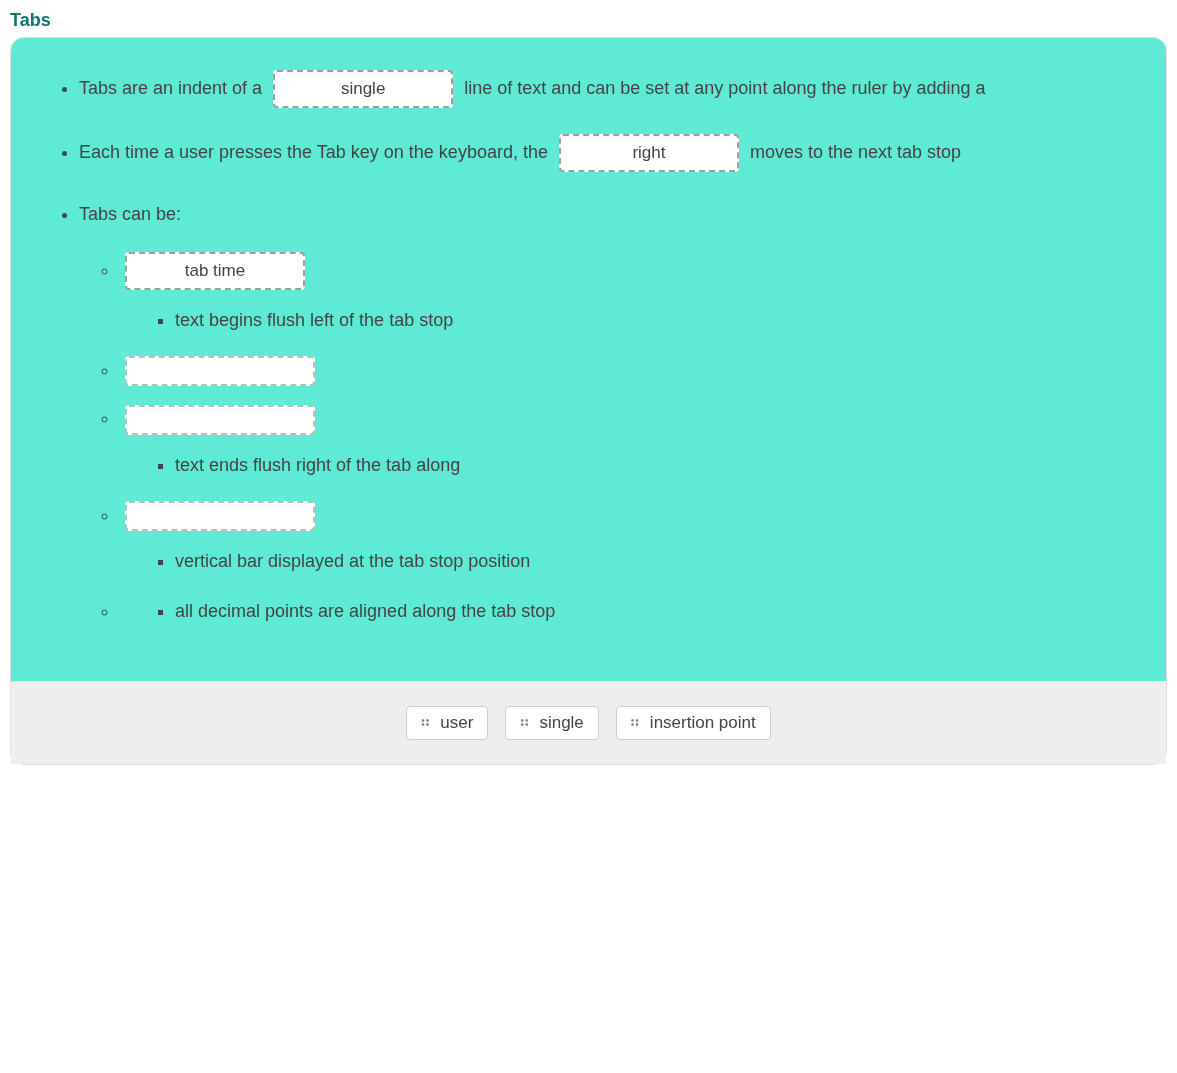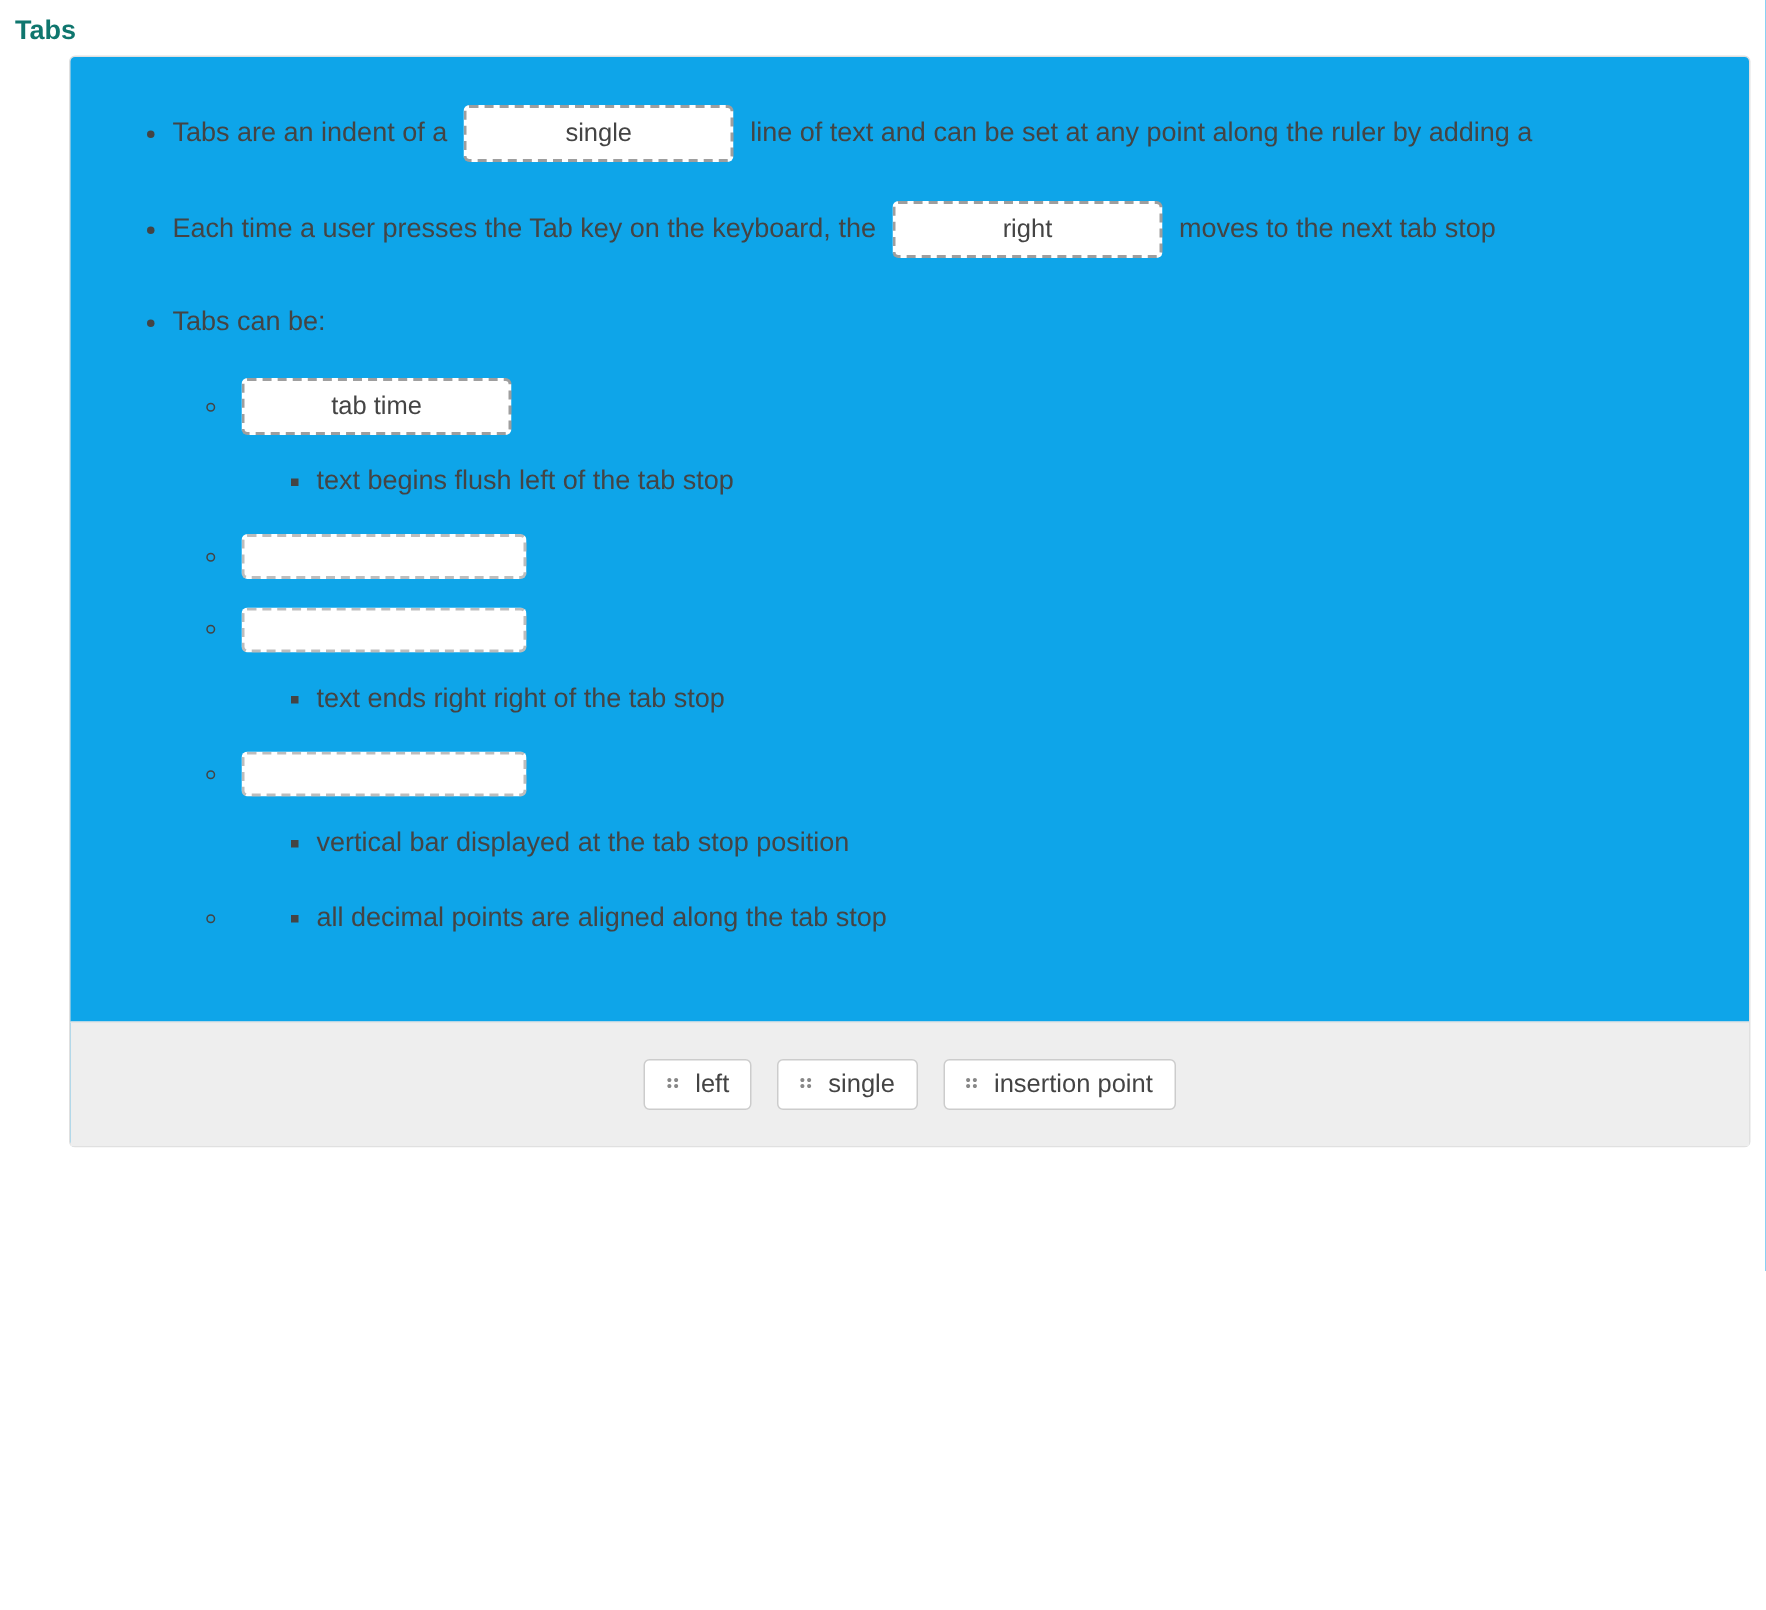--- a/index.html
+++ b/index.html
@@ -12,24 +12,23 @@
     width: 1157px;
   }
   .heading {
     font-weight: 700;
     color: #0f766e;
     font-size: 18px;
     margin-bottom: 6px;
   }
   .panel {
     border: 1px solid #e0e0e0;
-    border-radius: 4px;
-    background: #0ea5e9;
+    border-radius: 14px;
+    background: #5eead4;
     padding: 0;
-    margin-left: 36px;
   }
   .content {
     padding: 30px 40px 30px 40px;
   }
   ul.top {
     list-style: disc;
     padding-left: 28px;
     margin: 0;
   }
   ul.top > li {
@@ -141,21 +140,21 @@
             <ul class="subsub">
                 <li>text begins flush left of the tab stop</li>
               </ul>
           </li>
           <li>
             <span class="drop empty"></span>
           </li>
           <li>
             <span class="drop empty"></span>
             <ul class="subsub">
-                <li>text ends right right of the tab stop</li>
+                <li>text ends flush right of the tab along</li>
               </ul>
           </li>
           <li>
             <span class="drop empty"></span>
             <ul class="subsub">
                 <li>vertical bar displayed at the tab stop position</li>
               </ul>
           </li>
           <li>
             <ul class="subsub">
@@ -167,21 +166,21 @@
 
     </ul>
   </div>
 
   <div class="answer-bank">
     <span class="chip">
       <span class="grip">
           <span>••</span>
           <span>••</span>
         </span>
-      <span>left</span>
+      <span>user</span>
     </span>
     <span class="chip">
       <span class="grip">
           <span>••</span>
           <span>••</span>
         </span>
       <span>single</span>
     </span>
     <span class="chip">
       <span class="grip">

